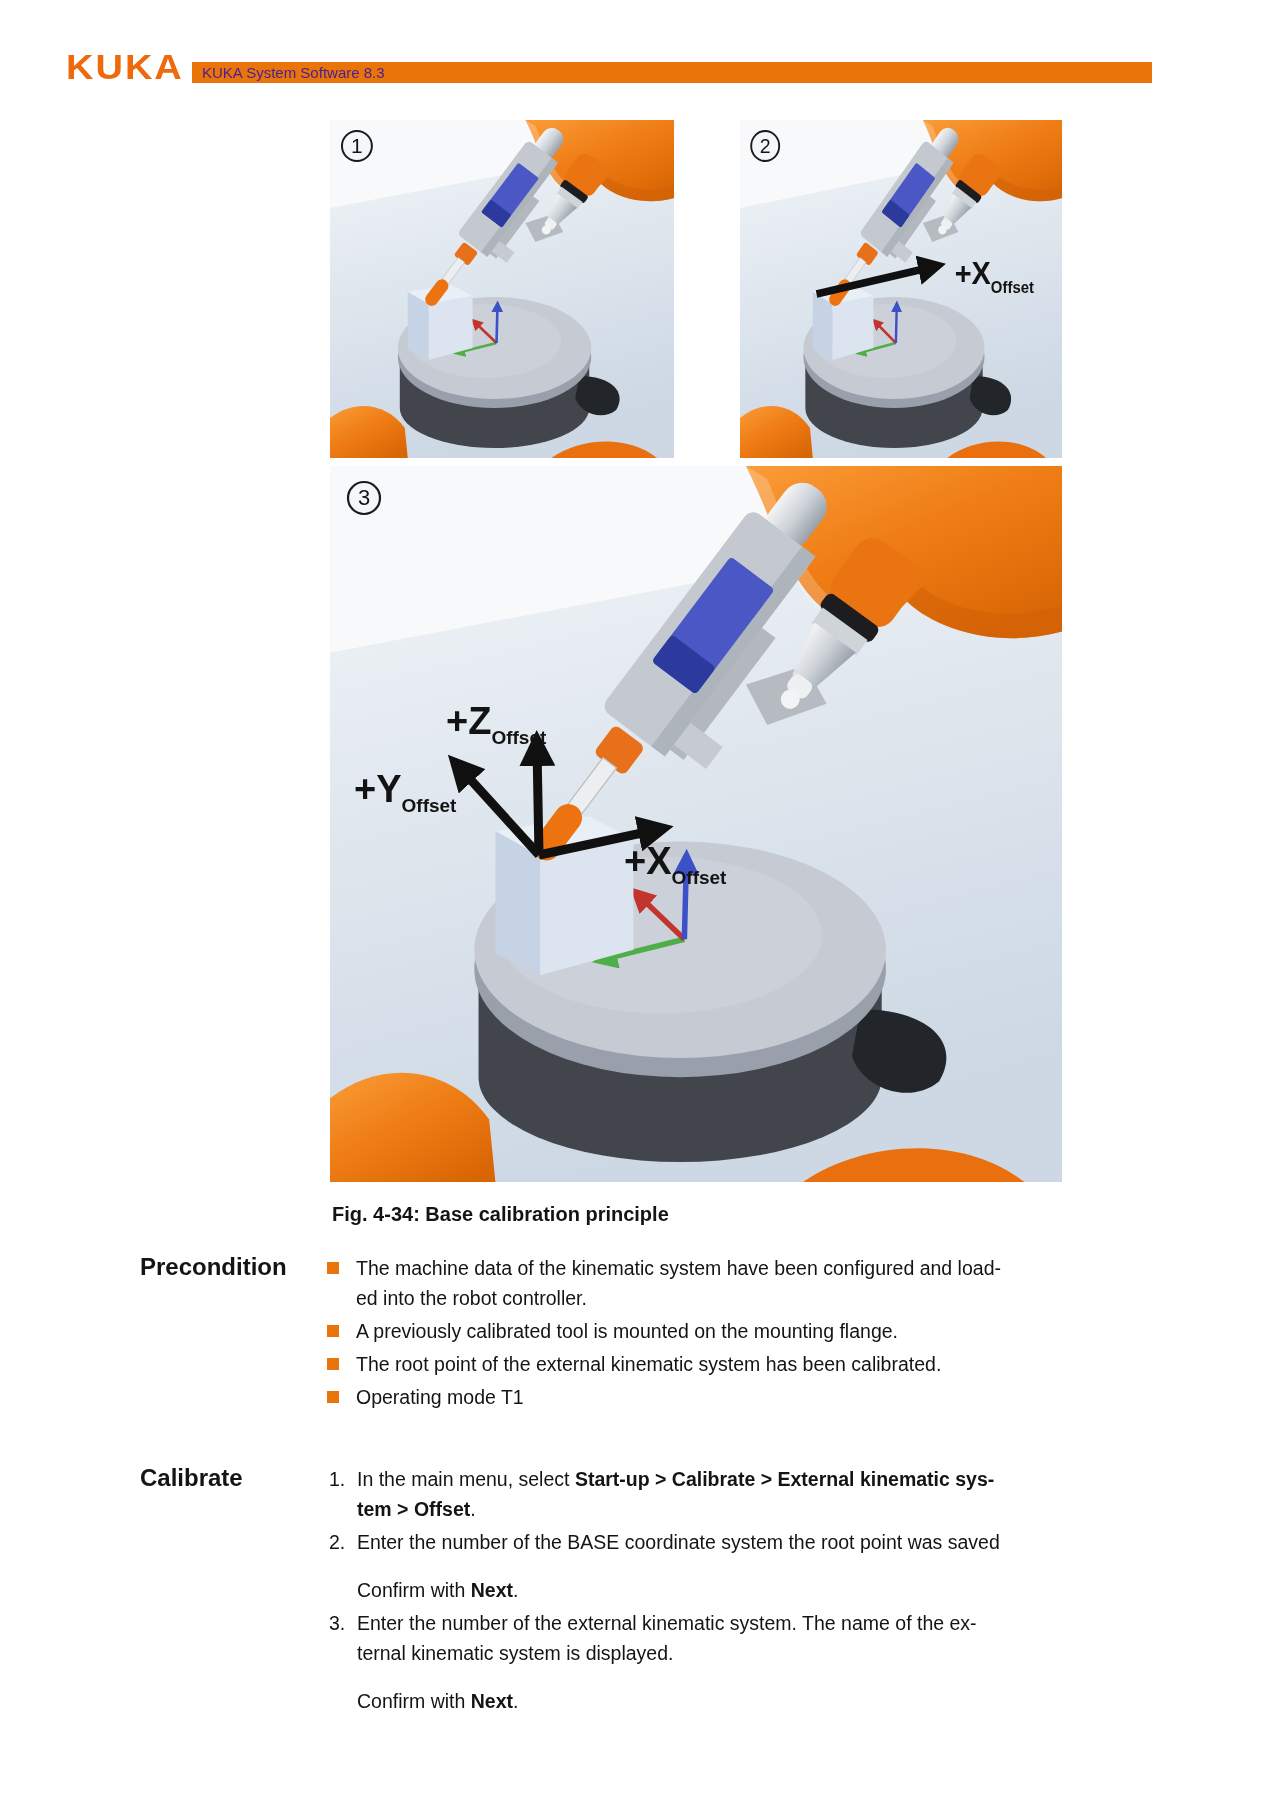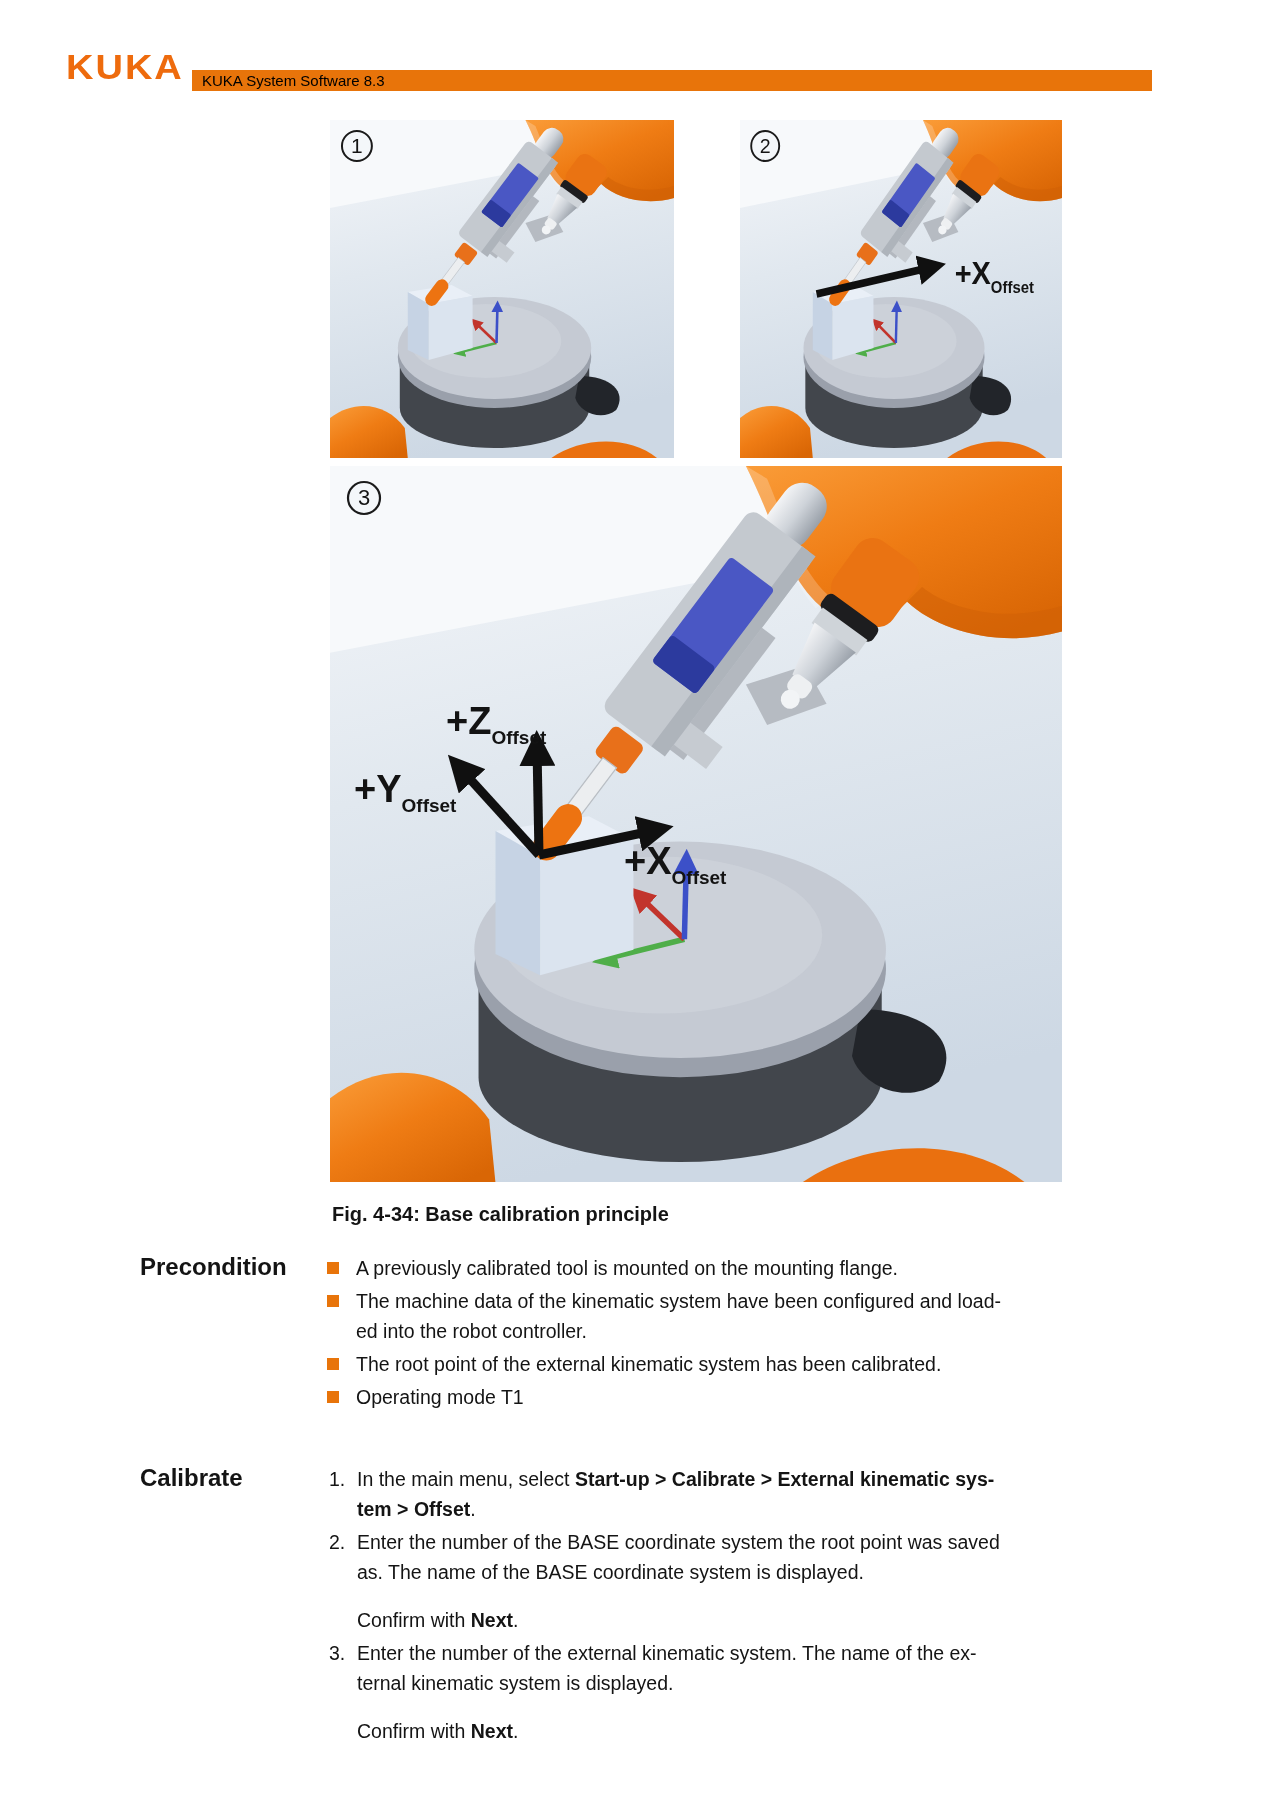--- a/index.html
+++ b/index.html
@@ -1,21 +1,21 @@
 <!DOCTYPE html>
 <html><head>
 <meta charset="utf-8">
 <style>
   html,body{margin:0;padding:0;background:#ffffff;}
   .page{position:relative;width:1272px;height:1800px;background:#ffffff;overflow:hidden;
         font-family:"Liberation Sans",sans-serif;color:#141414;text-decoration:underline;}
   .kuka-logo{position:absolute;left:66px;top:50px;font-size:38px;line-height:38px;font-weight:bold;
              color:#ee6b0d;letter-spacing:2px;transform:scaleY(0.92);transform-origin:top left;}
   .header-bar{position:absolute;left:192px;top:62px;width:960px;height:21px;background:#e8740a;
-              color:#000000;font-size:15px;line-height:21px;padding-left:10px;box-sizing:border-box;margin-top:8px;}
+              color:#4c1d95;font-size:15px;line-height:21px;padding-left:10px;box-sizing:border-box;}
   .panel{position:absolute;}
   .panel svg{display:block;font-family:"Liberation Sans",sans-serif;}
   #panel1{left:330px;top:120px;width:344px;height:338px;}
   #panel2{left:740px;top:120px;width:322px;height:338px;}
   #panel3{left:330px;top:466px;width:732px;height:716px;}
   .figure-caption{position:absolute;left:332px;top:1203px;font-size:20px;font-weight:bold;white-space:nowrap;}
   .side-label{position:absolute;left:115px;font-size:24px;font-weight:bold;white-space:nowrap;margin-left:25px;}
   #precondition-label{top:1253px;}
   #procedure-label{top:1464px;}
   .items{position:absolute;font-size:19.5px;}
@@ -294,28 +294,28 @@
       </svg>
     </div>
 
   <div class="figure-caption">Fig. 4-34: Base calibration principle</div>
 
   <div class="side-label" id="precondition-label">Precondition</div>
   <div class="items" id="precondition-items">
       <div class="bullet-item">
        <span class="bullet-sq"></span>
        <div class="b-text">
-         <div class="line">A previously calibrated tool is mounted on the mounting flange.</div>
+         <div class="line">The machine data of the kinematic system have been configured and load-</div>
+          <div class="line">ed into the robot controller.</div>
        </div>
      </div>
       <div class="bullet-item">
        <span class="bullet-sq"></span>
        <div class="b-text">
-         <div class="line">The machine data of the kinematic system have been configured and load-</div>
-          <div class="line">ed into the robot controller.</div>
+         <div class="line">A previously calibrated tool is mounted on the mounting flange.</div>
        </div>
      </div>
       <div class="bullet-item">
        <span class="bullet-sq"></span>
        <div class="b-text">
          <div class="line">The root point of the external kinematic system has been calibrated.</div>
        </div>
      </div>
       <div class="bullet-item">
        <span class="bullet-sq"></span>
@@ -334,21 +334,20 @@
                <div class="line"><span>In the main menu, select </span><b>Start-up &gt; Calibrate &gt; External kinematic sys-</b></div>
             <div class="line"><b>tem &gt; Offset</b><span>.</span></div>
              </div>
        </div>
      </div>
       <div class="step">
        <span class="step-num">2.</span>
        <div class="step-body">
          <div class="para first">
                <div class="line"><span>Enter the number of the BASE coordinate system the root point was saved</span></div>
-            <div class="line"><span>as. The name of the BASE coordinate system is displayed.</span></div>
              </div>
           <div class="para">
                <div class="line"><span>Confirm with </span><b>Next</b><span>.</span></div>
              </div>
        </div>
      </div>
       <div class="step">
        <span class="step-num">3.</span>
        <div class="step-body">
          <div class="para first">

